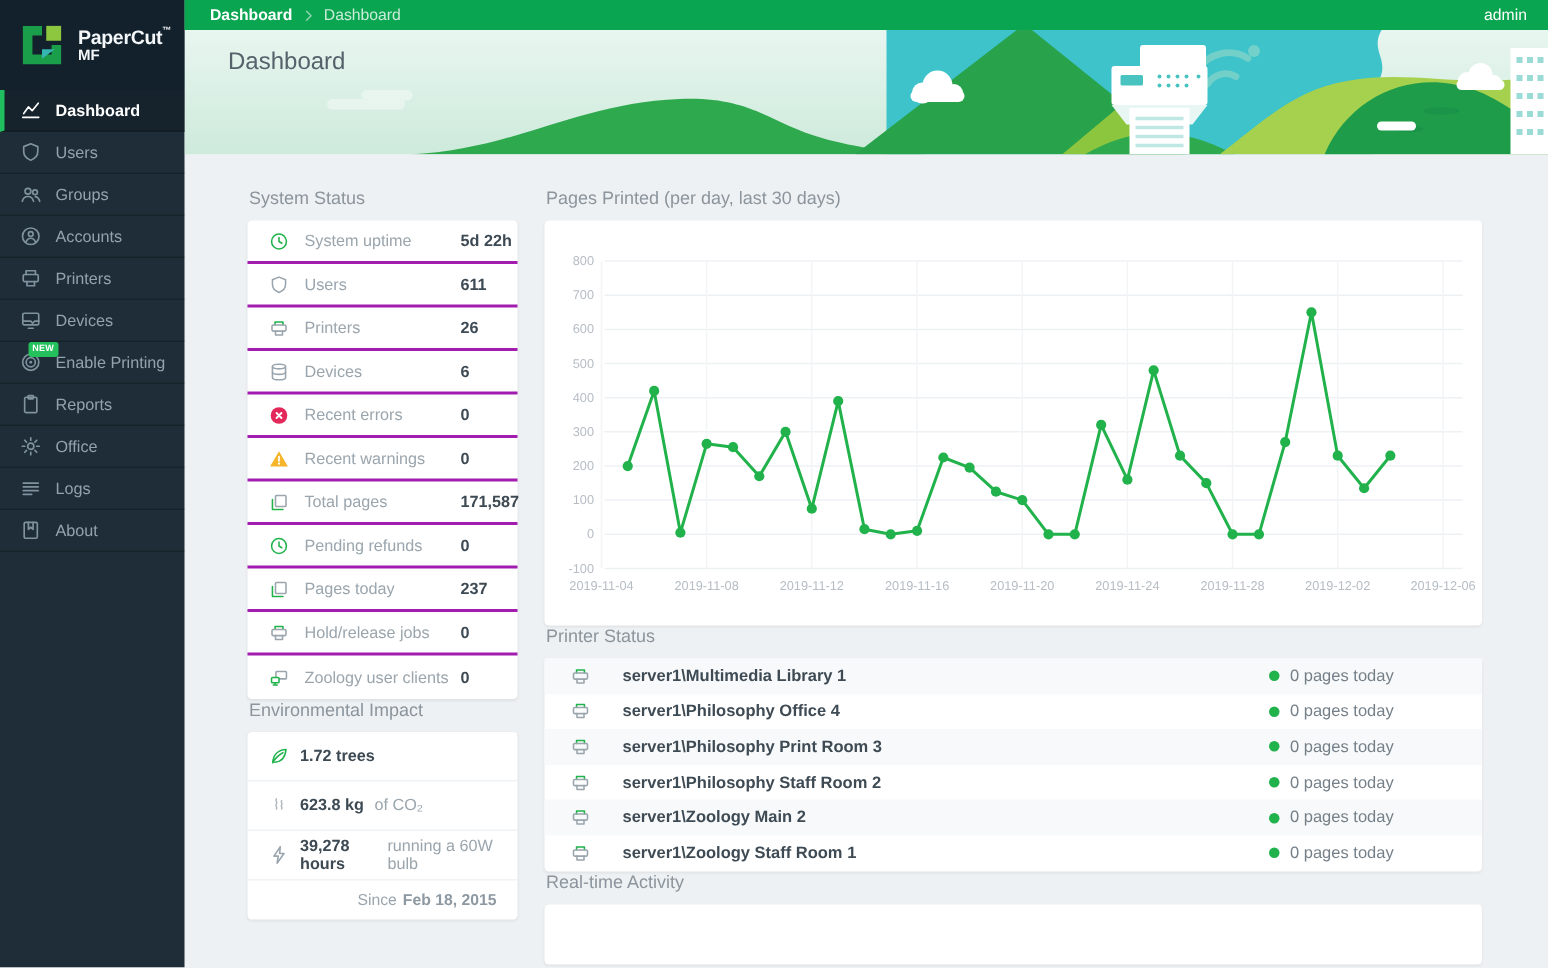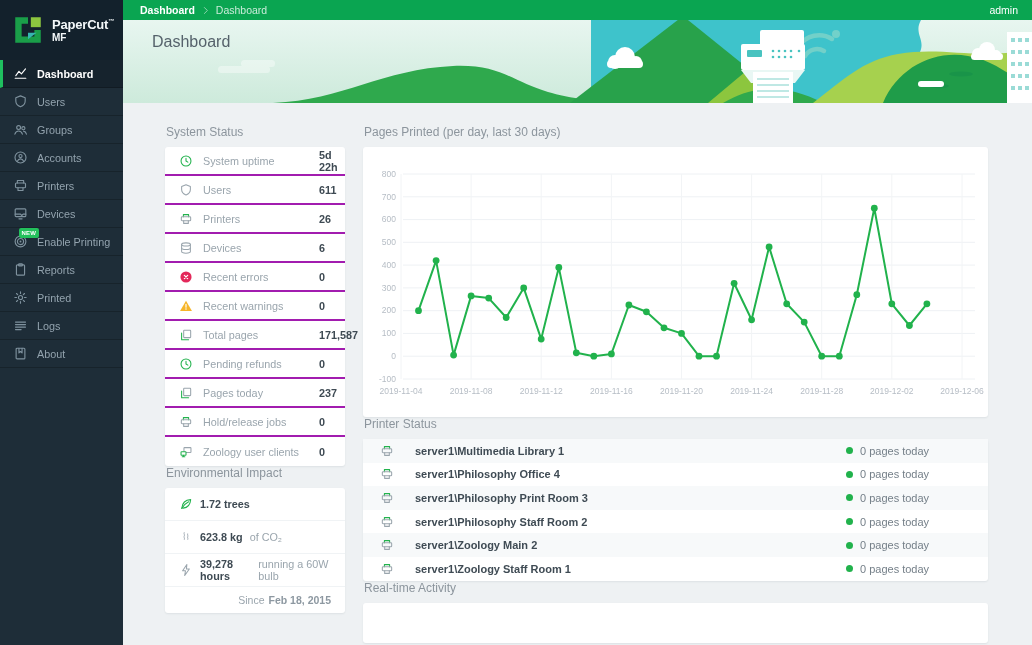--- a/index.html
+++ b/index.html
@@ -44,21 +44,21 @@
   h3.sec { font-size:12px; font-weight:normal; color:#8c959d; margin:0 0 8px 1px; line-height:14px; }
   .mt { margin-top:21px; }
   .mt2 { margin-top:18px; }
   .card { background:#fff; border-radius:3px; box-shadow:0 1px 2px rgba(31,45,61,.08); }
 
   .stat-row { position:relative; display:flex; align-items:center; height:29px; padding:0 12px 0 14px; border-bottom:2px solid #a21caf; font-size:10.8px; }
   .stat-row:last-child { border-bottom:none; }
   .stat-ic { width:14px; height:14px; flex:none; display:flex; align-items:center; justify-content:center; }
   .stat-ic svg { width:14px; height:14px; }
   .stat-label { margin-left:10px; color:#9aa5ad; }
-  .stat-value { position:absolute; left:154px; font-weight:bold; color:#3e4a53; }
+  .stat-value { position:absolute; left:142px; font-weight:bold; color:#3e4a53; }
 
   .env-row { display:flex; align-items:center; gap:7px; height:33px; padding:0 14px; border-bottom:1px solid #f0f3f5; font-size:10.8px; color:#9aa5ad; }
   .env-bold { font-weight:bold; color:#3e4a53; }
   .env-since { height:26px; display:flex; align-items:center; justify-content:flex-end; padding:0 14px; font-size:10.5px; color:#9aa5ad; }
   .env-since b { margin-left:4px; color:#8d98a1; }
 
   .chart-card { height:270px; }
   .chart-card svg { display:block; }
   .tick { font-size:8.5px; fill:#b6bdc5; }
 
@@ -166,21 +166,21 @@
           </span>
           <span class="nav-label">Reports</span>
         </div>
         <div class="nav-item">
           <span class="nav-ic">
             <svg viewBox="0 0 24 24" fill="none" stroke="currentColor" stroke-width="1.8" stroke-linecap="round" stroke-linejoin="round">
               <circle cx="12" cy="12" r="3.3"></circle>
               <path d="M12 3v2.6M12 18.4V21M3 12h2.6M18.4 12H21M5.6 5.6l1.9 1.9M16.5 16.5l1.9 1.9M18.4 5.6l-1.9 1.9M7.5 16.5l-1.9 1.9"></path>
             </svg>
           </span>
-          <span class="nav-label">Printed</span>
+          <span class="nav-label">Office</span>
         </div>
         <div class="nav-item">
           <span class="nav-ic">
             <svg viewBox="0 0 24 24" fill="none" stroke="currentColor" stroke-width="1.8" stroke-linecap="round" stroke-linejoin="round">
               <path d="M4 6.5h16M4 10.5h16M4 14.5h16M4 18.5h9"></path>
             </svg>
           </span>
           <span class="nav-label">Logs</span>
         </div>
         <div class="nav-item">

